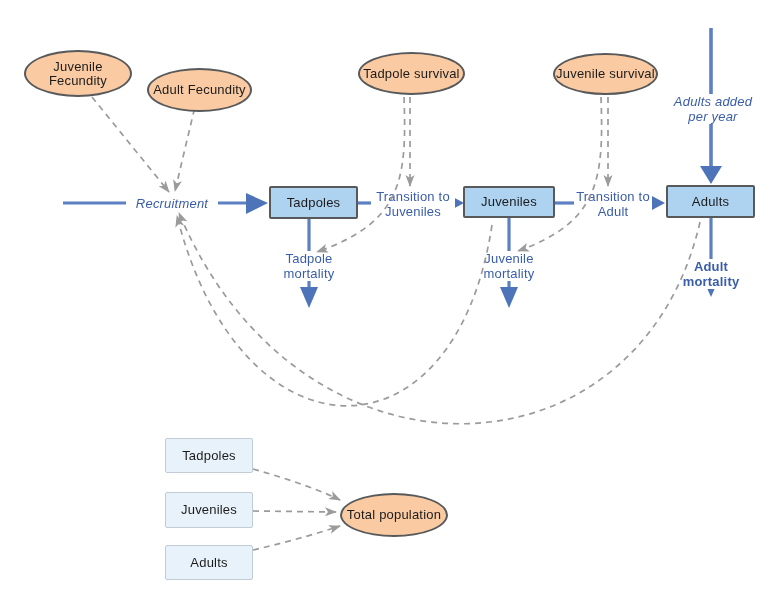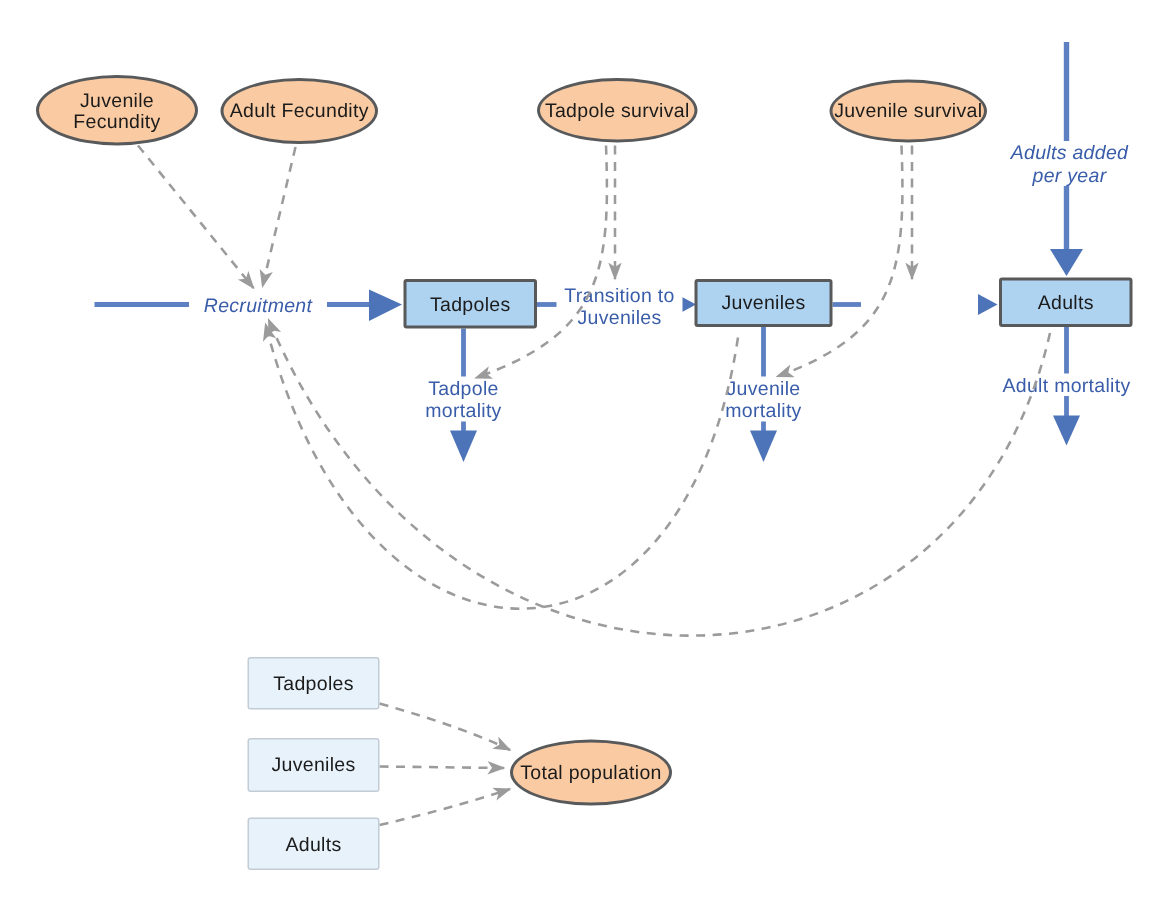--- a/index.html
+++ b/index.html
@@ -53,27 +53,29 @@
     <path class="flow-line" d="M509 218 L509 289"></path>
     <polygon class="flow-arrow" points="500,287 518,287 509,308"></polygon>
 
     <path class="flow-line" d="M711 218 L711 279"></path>
     <polygon class="flow-arrow" points="702,277 720,277 711,297"></polygon>
   </svg>
 
   <div class="flow-label" style="left:126px;top:196px;width:92px;font-style:italic;">Recruitment</div>
   <div class="flow-label" style="left:371px;top:189px;width:84px;">Transition to
 Juveniles</div>
+  <div class="flow-label" style="left:575px;top:189px;width:76px;">Transition to
+Adult</div>
   <div class="flow-label" style="left:671px;top:94px;width:84px;font-style:italic;">Adults added
 per year</div>
   <div class="flow-label" style="left:275px;top:251px;width:68px;">Tadpole
 mortality</div>
   <div class="flow-label" style="left:473px;top:251px;width:72px;">Juvenile
 mortality</div>
-  <div class="flow-label" style="left:664px;top:249px;width:94px;">Adult mortality</div>
+  <div class="flow-label" style="left:664px;top:259px;width:94px;font-weight:bold;">Adult mortality</div>
 
   <svg id="link-layer" class="layer" width="779" height="600">
     <defs>
       <marker id="garrow" markerUnits="userSpaceOnUse" markerWidth="14" markerHeight="11" refX="11" refY="4.5" orient="auto">
         <path class="g-arrow" d="M0,0 L12,4.5 L0,9 L3,4.5 Z"></path>
       </marker>
     </defs>
     <path class="link-line" marker-end="url(#garrow)" d="M92 97 L169 192"></path>
     <path class="link-line" marker-end="url(#garrow)" d="M197 98 L175 191"></path>
     <path class="link-line" marker-end="url(#garrow)" d="M410 97 L410 186"></path>
@@ -84,21 +86,21 @@
     <path class="link-line" marker-end="url(#garrow)" d="M700 222 C640 485 300 500 179 213"></path>
     <path class="link-line" marker-end="url(#garrow)" d="M253 469 C292 480 322 491 340 500"></path>
     <path class="link-line" marker-end="url(#garrow)" d="M253 511 L336 512"></path>
     <path class="link-line" marker-end="url(#garrow)" d="M253 550 C292 541 322 532 340 526"></path>
   </svg>
 
   <div class="node ellipse" style="left:24px;top:50px;width:108px;height:47px;">
     <span class="lbl">Juvenile
 Fecundity</span>
   </div>
-  <div class="node ellipse" style="left:147px;top:52px;width:105px;height:44px;">
+  <div class="node ellipse" style="left:147px;top:68px;width:105px;height:44px;">
     <span class="lbl">Adult Fecundity</span>
   </div>
   <div class="node ellipse" style="left:358px;top:52px;width:107px;height:43px;">
     <span class="lbl">Tadpole survival</span>
   </div>
   <div class="node ellipse" style="left:553px;top:53px;width:105px;height:42px;">
     <span class="lbl">Juvenile survival</span>
   </div>
   <div class="node ellipse" style="left:340px;top:493px;width:108px;height:44px;align-items:center;">
     <span class="lbl">Total population</span>

